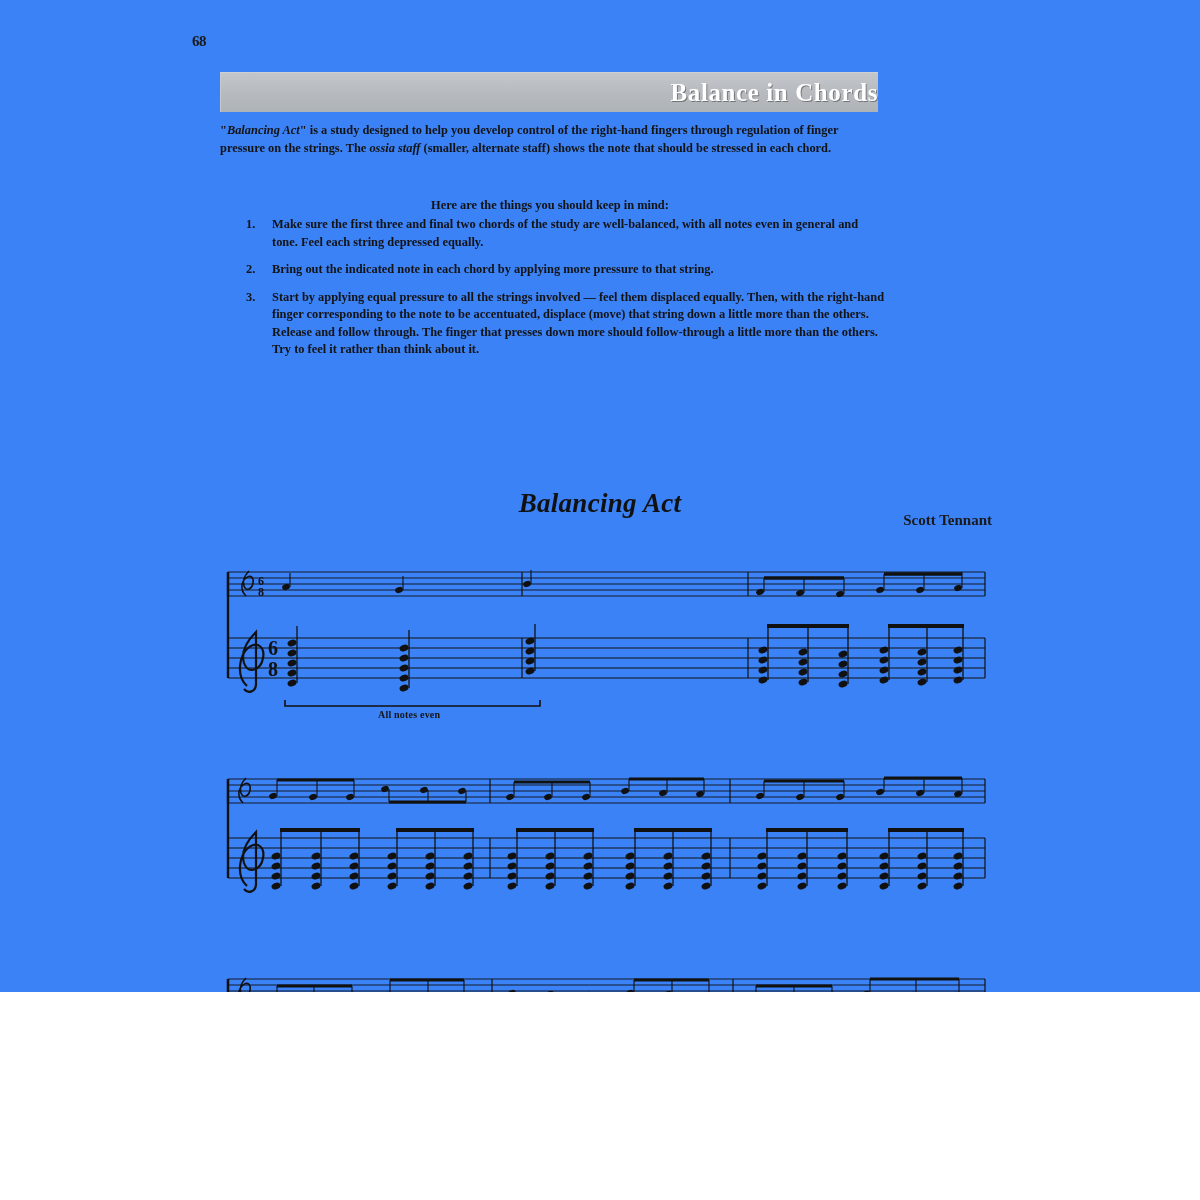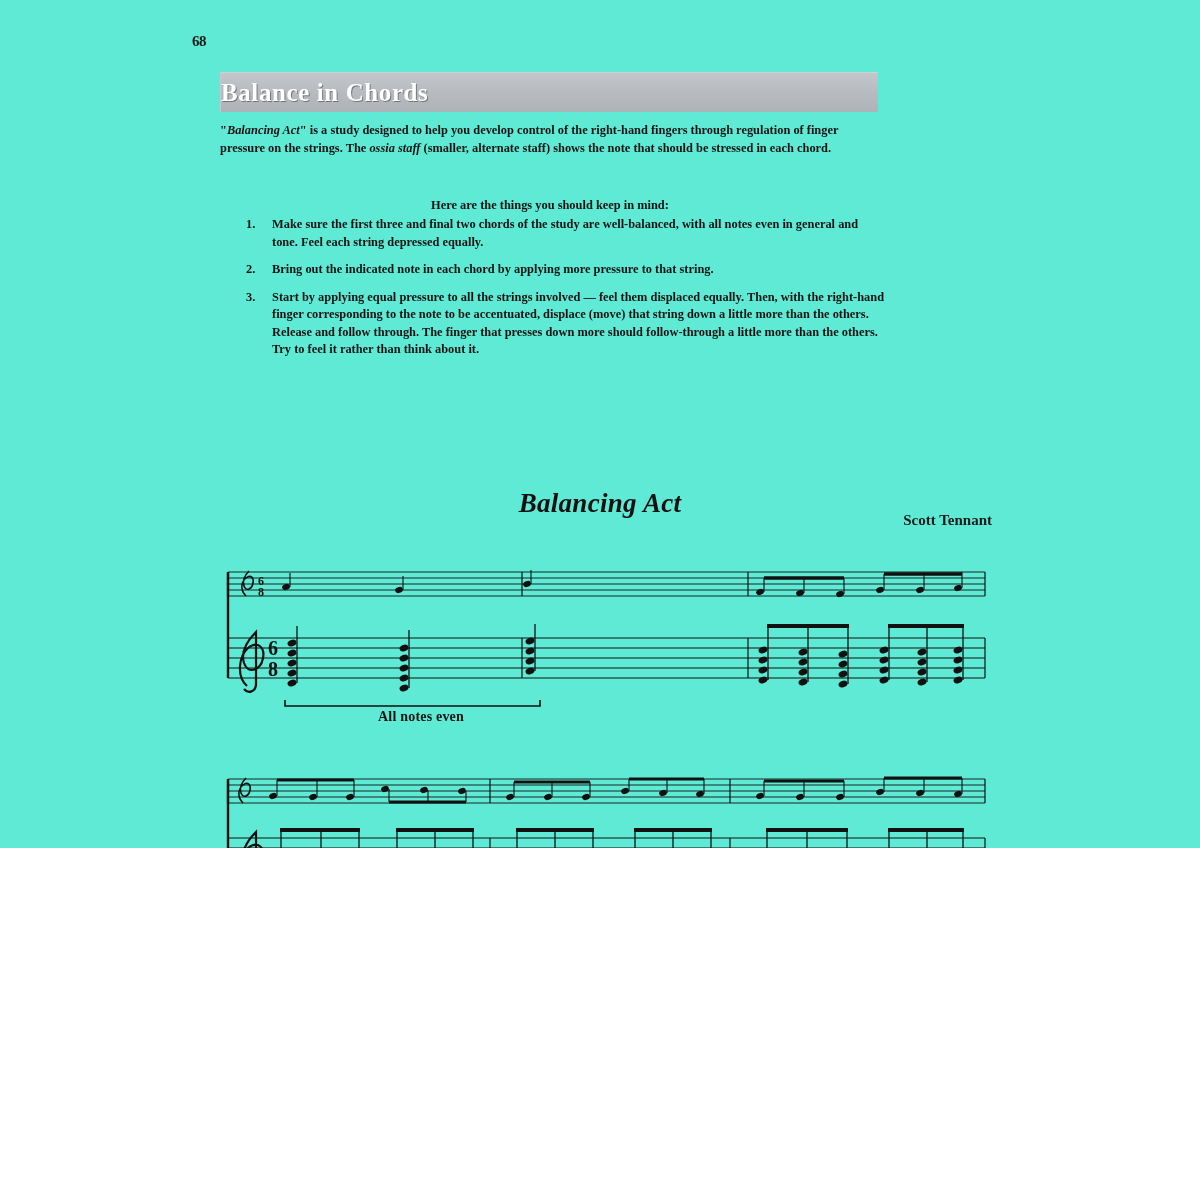--- a/index.html
+++ b/index.html
@@ -3,22 +3,22 @@
 <meta charset="utf-8">
 <style>
   html, body {
     margin: 0;
     padding: 0;
     background: #ffffff;
   }
   .page {
     position: relative;
     width: 1200px;
-    height: 848px;
-    background: #5eead4;
+    height: 992px;
+    background: #3b82f6;
     overflow: hidden;
     font-family: "Liberation Serif", serif;
     color: #111111;
   }
 
   
   .page-number {
     position: absolute;
     left: 192px;
     top: 33px;
@@ -35,21 +35,21 @@
     left: 220px;
     top: 72px;
     width: 658px;
     height: 40px;
     background: linear-gradient(180deg,#c3c7cb 0%, #b6babe 55%, #aeb3b7 100%);
     border-top: 1px solid #cdd1d4;
     border-left: 1px solid #c6cacd;
     box-sizing: border-box;
     display: flex;
     align-items: center;
-    justify-content: flex-start;
+    justify-content: flex-end;
   }
   .banner-title {
     font-family: "Liberation Serif", serif;
     font-size: 25px;
     font-weight: bold;
     color: #ffffff;
     letter-spacing: 0.6px;
     text-shadow: 1px 1px 0 rgba(60,60,60,.55);
   }
 
@@ -127,21 +127,21 @@
     color: #1a1a1a;
   }
 
   
   .system { position: absolute; left: 0; top: 0; }
   .system svg { display: block; }
 
   .caption-allnotes {
     position: absolute;
     font-family: "Liberation Serif", serif;
-    font-size: 14px;
+    font-size: 10px;
     font-weight: bold;
     color: #151515;
     letter-spacing: 0.2px;
     white-space: nowrap;
   }
 </style>
 </head>
 <body>
 
 <div class="page">

